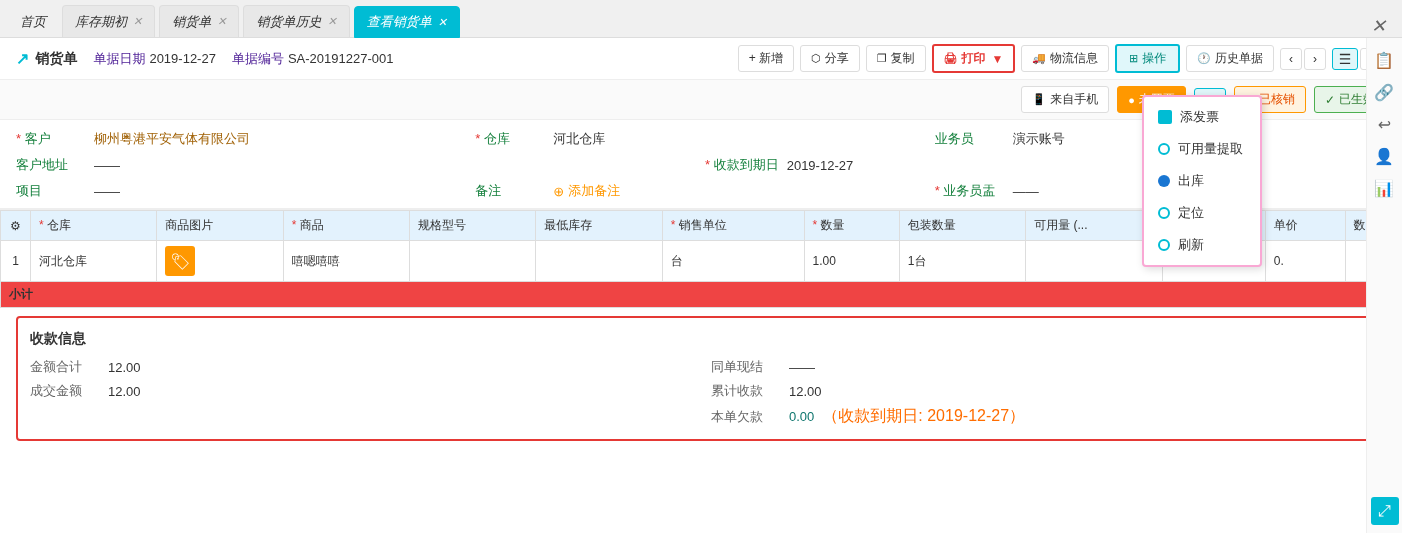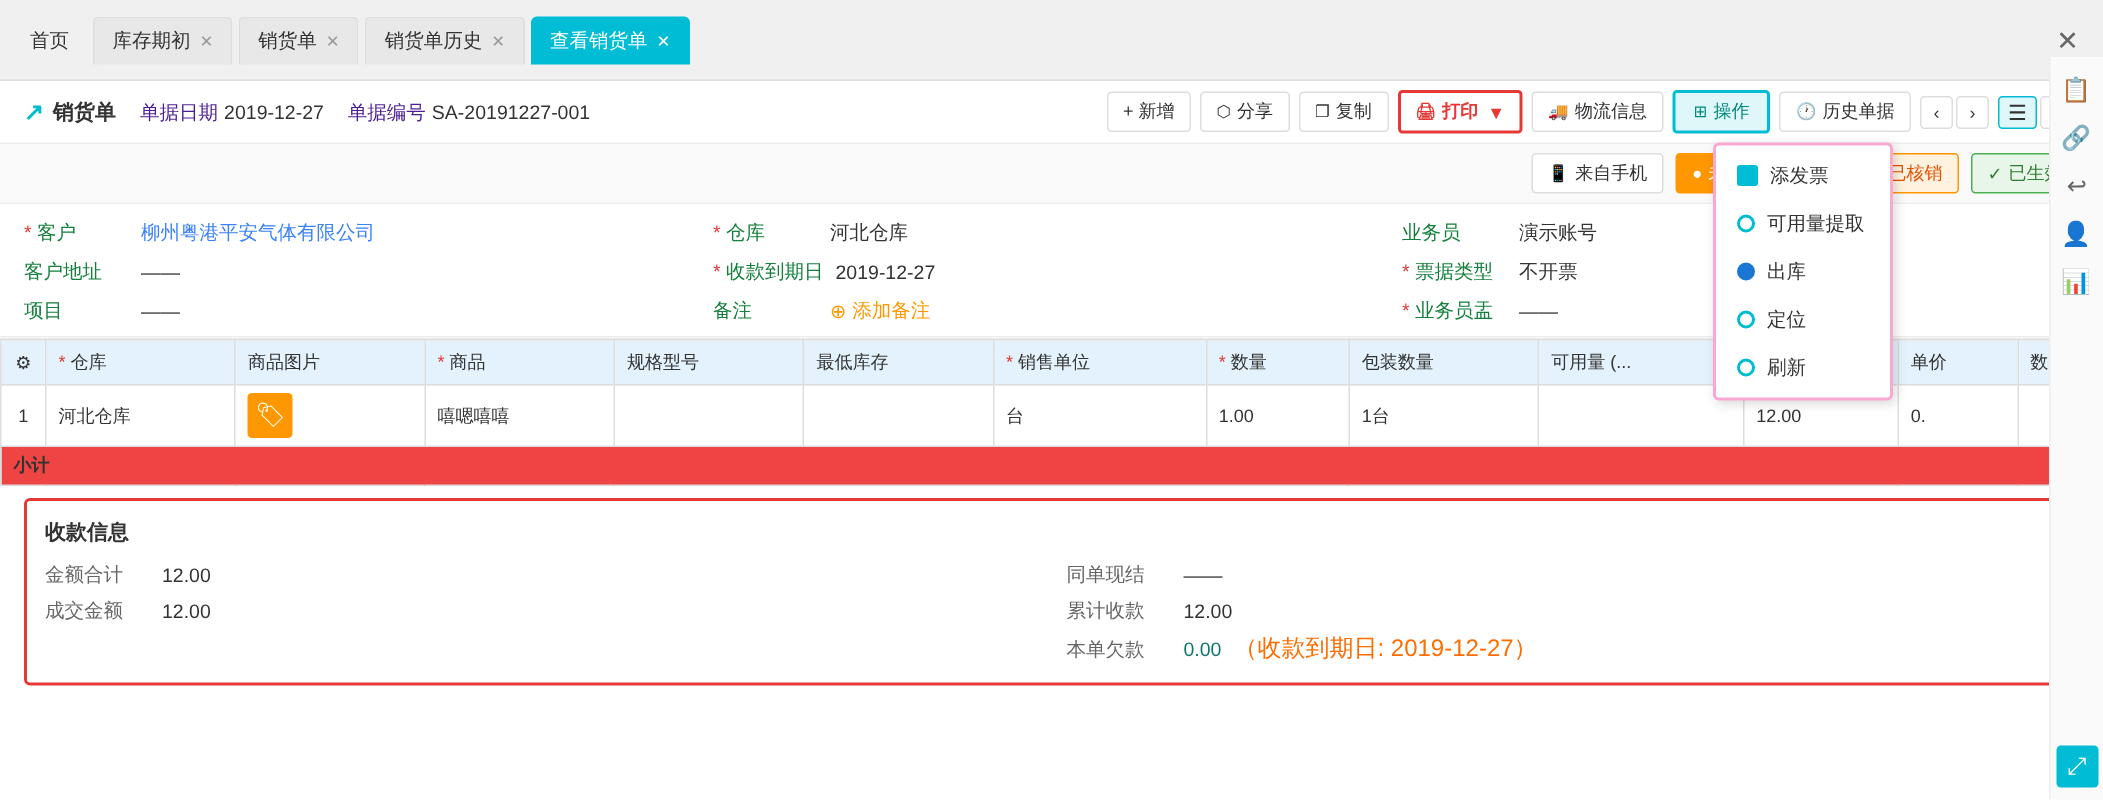--- a/index.html
+++ b/index.html
@@ -1,21 +1,21 @@
 <!DOCTYPE html>
 <html><head>
   <meta charset="utf-8">
   <style>
     * { box-sizing: border-box; margin: 0; padding: 0; }
     body { font-family: 'Microsoft YaHei', Arial, sans-serif; font-size: 13px; background: #f5f5f5; color: #333; overflow: hidden; }
 
     
     .tab-bar {
-      display: flex; align-items: center; background: #f0f0f0; border-bottom: 1px solid #ddd;
-      height: 54px; padding: 0 8px; gap: 4px;
+      display: flex; align-items: flex-end; background: #f0f0f0; border-bottom: 1px solid #ddd;
+      height: 38px; padding: 0 8px; gap: 4px; font-style: italic;
     }
     .tab-item {
       display: flex; align-items: center; padding: 6px 12px; cursor: pointer;
       background: #e8e8e8; border-radius: 4px 4px 0 0; border: 1px solid #ddd; border-bottom: none;
       font-size: 13px; gap: 6px; height: 32px;
     }
     .tab-item.active { background: #fff; border-bottom: 1px solid #fff; margin-bottom: -1px; }
     .tab-item .close-btn { color: #999; font-size: 11px; cursor: pointer; }
     .tab-item.highlight { background: #00bcd4; color: #fff; border-color: #00bcd4; }
     .tab-item.highlight .close-btn { color: #fff; }
@@ -35,21 +35,21 @@
       background: #fff; color: #333;
     }
     .btn-print { background: #fff; border: 2px solid #e53935; color: #e53935; font-weight: bold; }
     .btn-operate { background: #00bcd4; border: none; color: #fff; padding: 4px 12px; border-radius: 3px; }
     .status-sold { background: #fff3e0; border-color: #ff9800; color: #e65100; }
     .status-effect { background: #e8f5e9; border-color: #4caf50; color: #2e7d32; }
     .form-row { display: flex; align-items: center; gap: 8px; padding: 4px 0; }
     .form-label { color: #15803d; min-width: 70px; }
     .form-label.required::before { content: '* '; color: #e53935; }
     .form-value { color: #333; }
-    .form-value.blue { color: #3b82f6; }
+    .form-value.blue { color: #a16207; }
     .form-section { flex: 1; display: flex; align-items: center; gap: 8px; }
 
     
     .table-container { flex: 1; overflow: auto; border-top: 1px solid #eee; }
     table { width: 100%; border-collapse: collapse; font-size: 12px; }
     thead tr { background: #e3f2fd; }
     th { padding: 6px 8px; border: 1px solid #ddd; text-align: left; font-weight: normal; color: #333; white-space: nowrap; }
     td { padding: 5px 8px; border: 1px solid #ddd; white-space: nowrap; }
     tbody tr:nth-child(even) { background: #fafafa; }
     .th-gear { width: 30px; text-align: center; }
@@ -232,24 +232,20 @@
       </div>
     </div>
     <div class="form-row">
       <div class="form-section">
         <span class="form-label">客户地址</span>
         <span class="form-value">——</span>
       </div>
       <div class="form-section">
         <span class="form-label required">收款到期日</span>
         <span class="form-value">2019-12-27</span>
-      </div>
-      <div class="form-section">
-        <span class="form-label required">票据类型</span>
-        <span class="form-value">不开票</span>
       </div>
     </div>
     <div class="form-row">
       <div class="form-section">
         <span class="form-label">项目</span>
         <span class="form-value">——</span>
       </div>
       <div class="form-section">
         <span class="form-label">备注</span>
         <span class="add-note">

